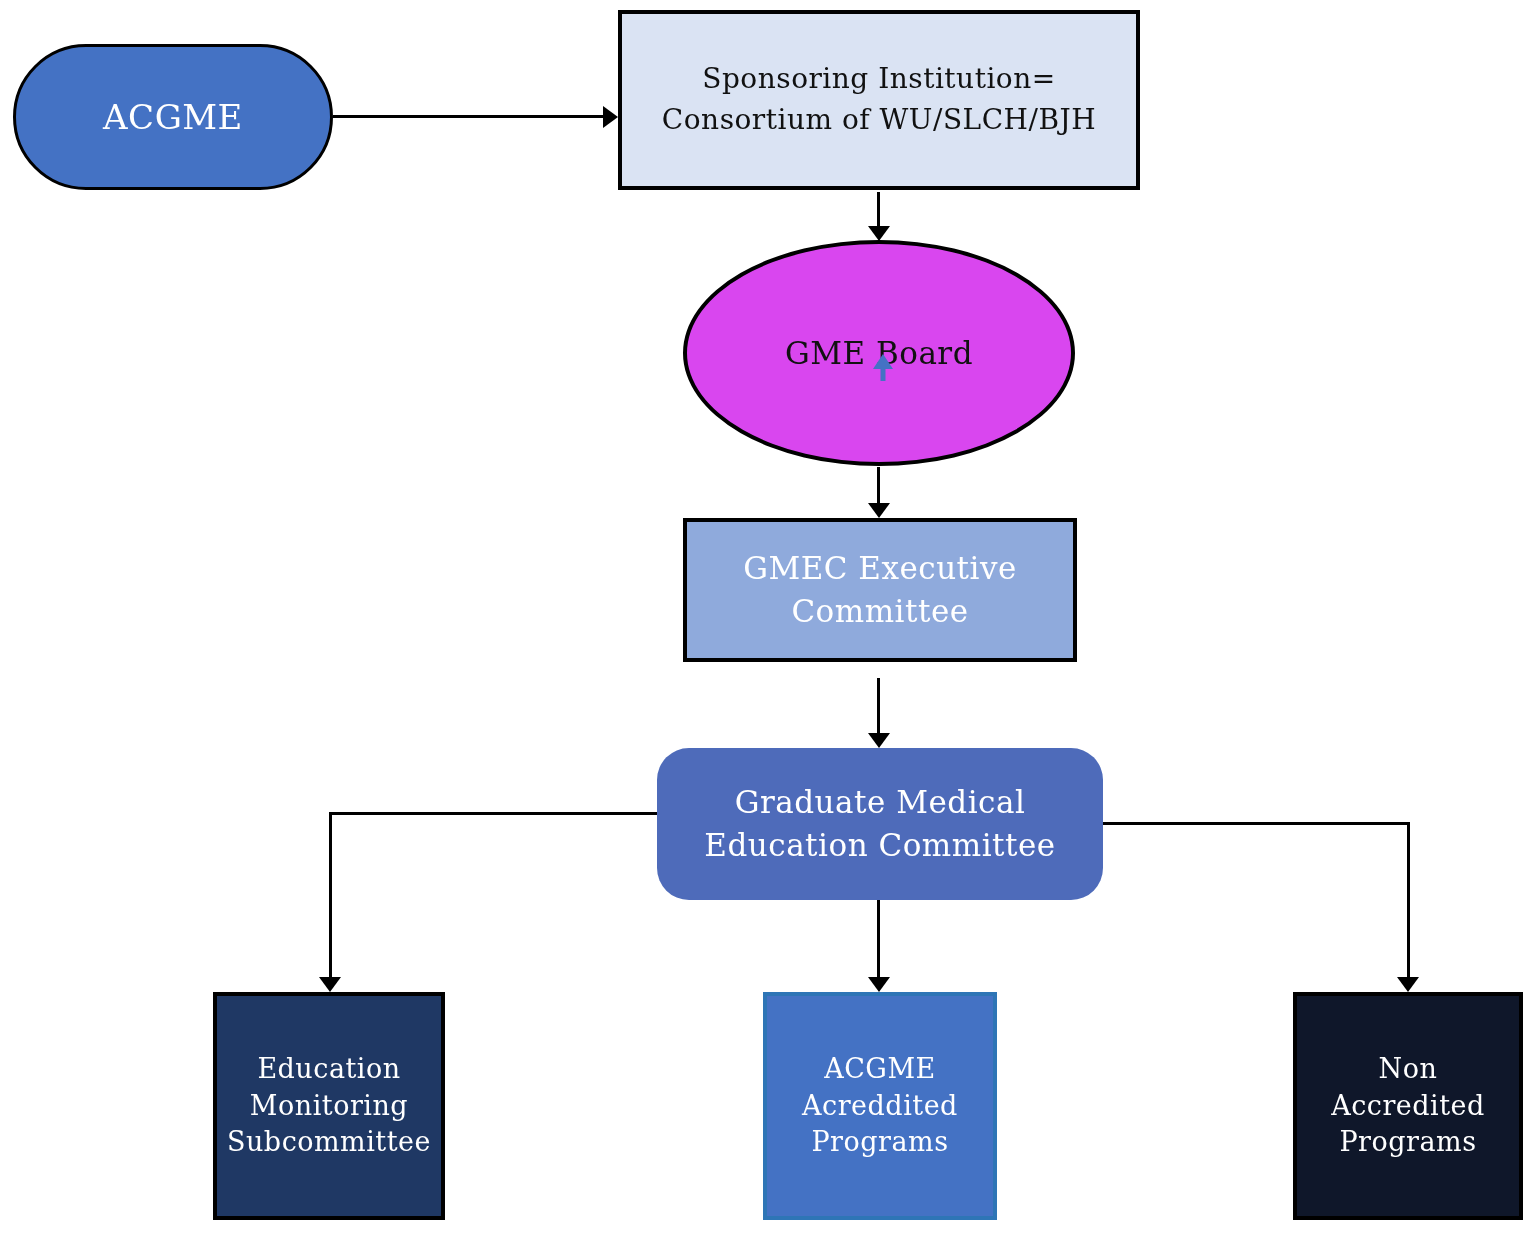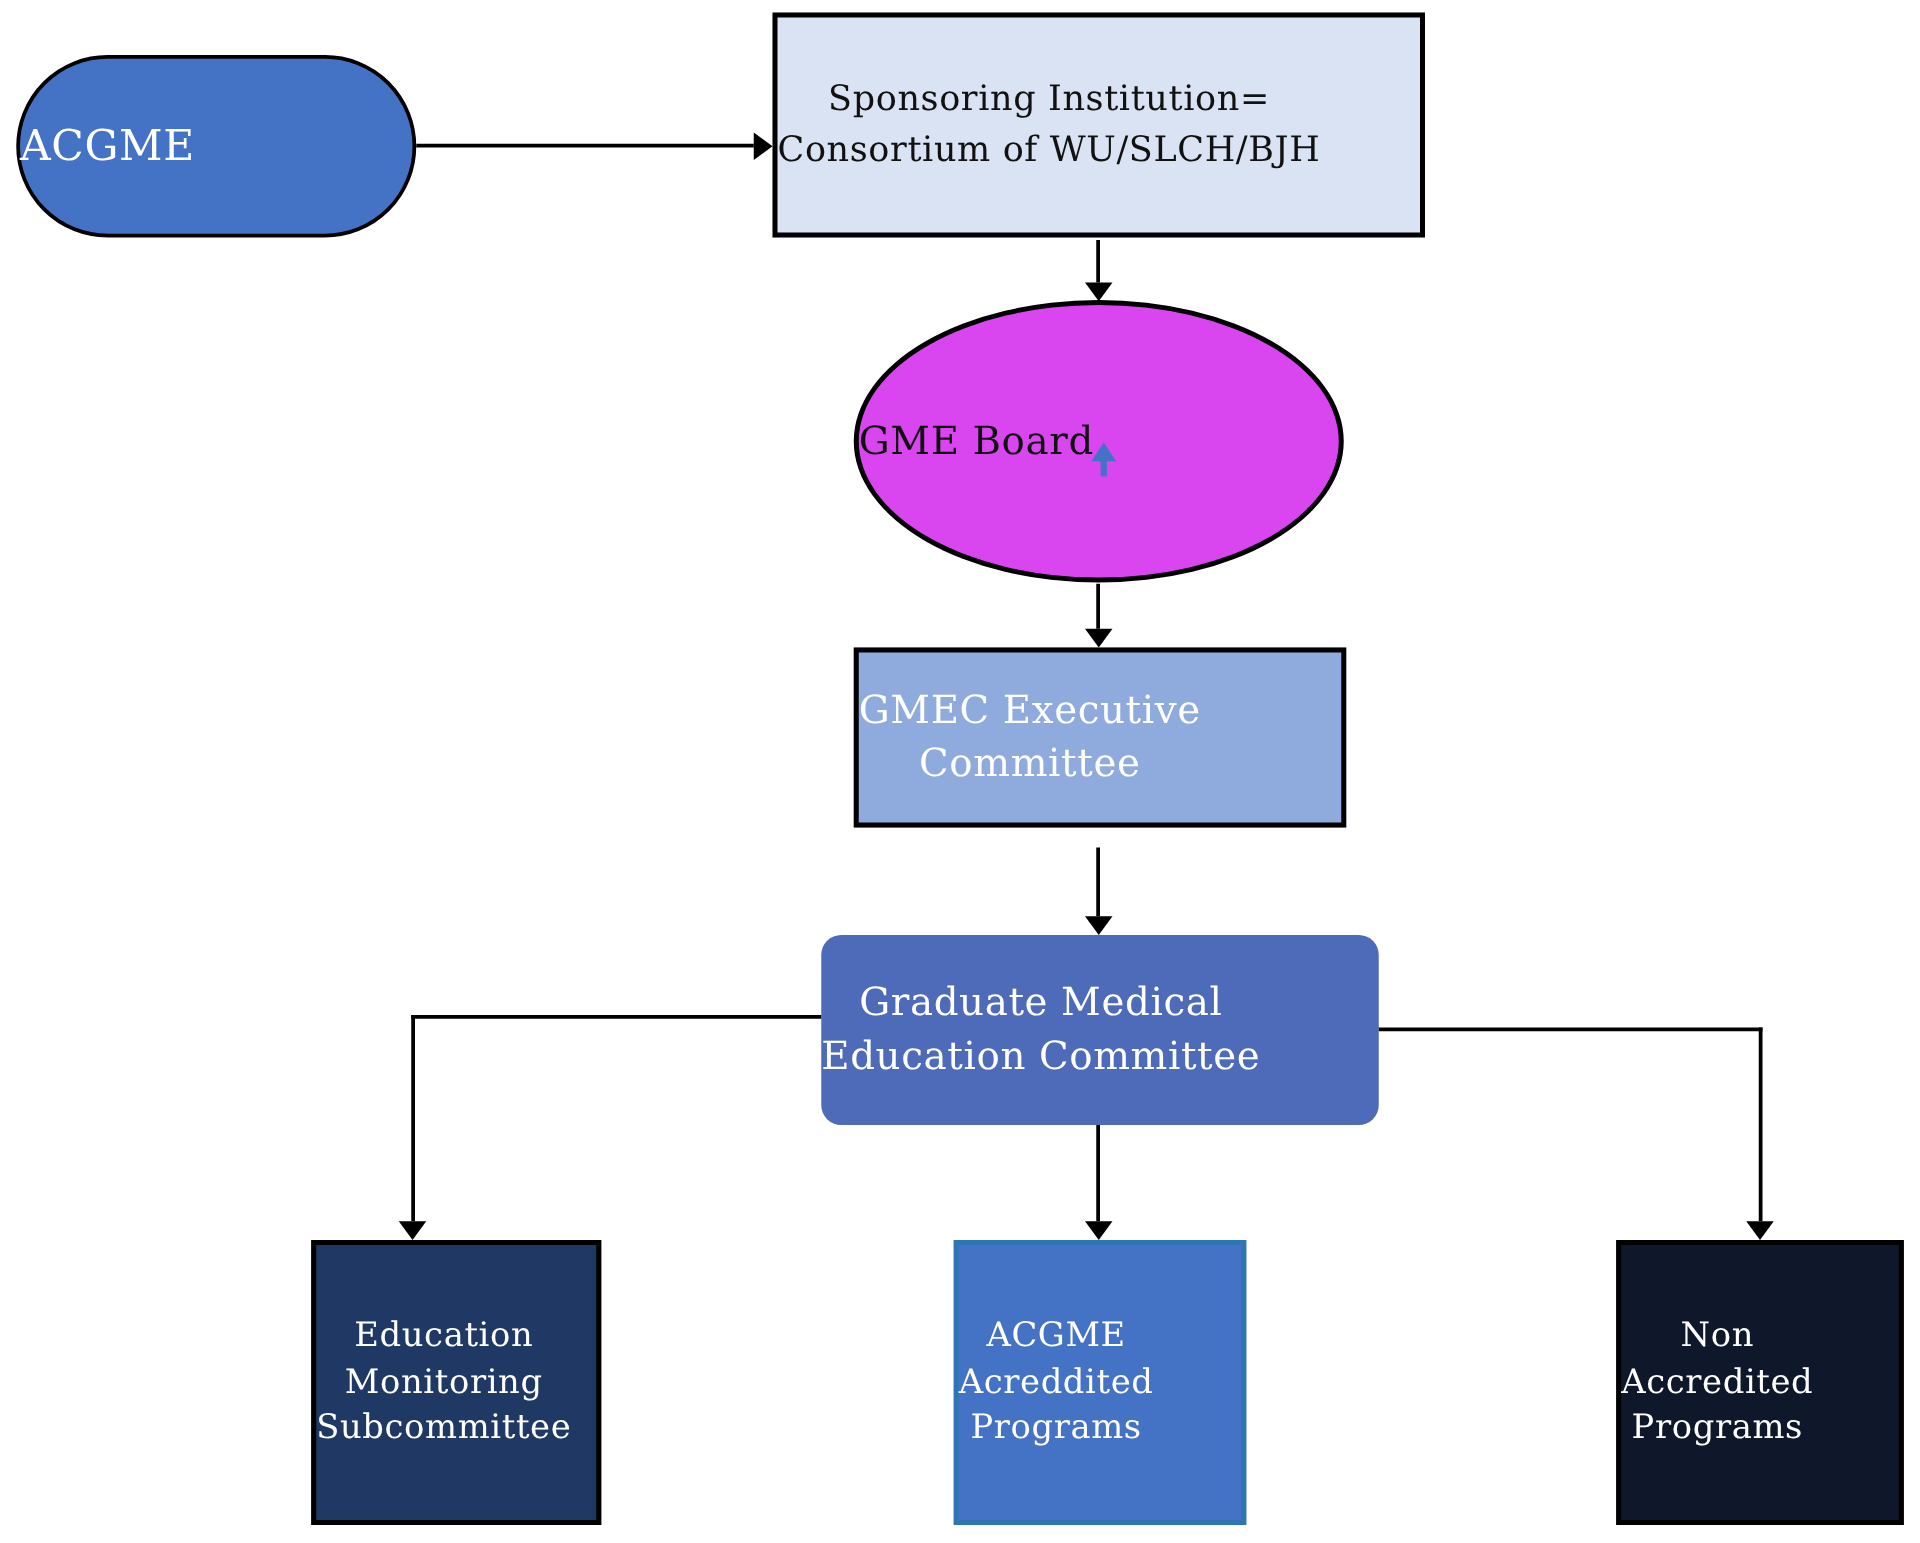--- a/index.html
+++ b/index.html
@@ -12,20 +12,21 @@
     position: relative;
     width: 1536px;
     height: 1234px;
     background: #ffffff;
     overflow: hidden;
   }
   .node {
     position: absolute;
     display: flex;
     align-items: center;
+    justify-content: center;
     text-align: center;
     box-sizing: border-box;
   }
   .node-label {
     white-space: pre-line;
     letter-spacing: 0.5px;
   }
   
   .acgme-pill {
     left: 13px; top: 44px; width: 320px; height: 146px;
@@ -55,33 +56,32 @@
     left: 683px; top: 518px; width: 394px; height: 144px;
     background: #8FAADC;
     border: 4px solid #000000;
     color: #ffffff;
     font-size: 31px;
     line-height: 1.4;
   }
   .gmec-round {
     left: 657px; top: 748px; width: 446px; height: 152px;
     background: #4E6BBA;
-    border-radius: 16px;
+    border-radius: 32px;
     color: #ffffff;
     font-size: 31px;
     line-height: 1.4;
   }
   .edu-box {
     left: 213px; top: 992px; width: 232px; height: 228px;
     background: #1F3864;
     border: 4px solid #000000;
     color: #ffffff;
     font-size: 27px;
     line-height: 1.35;
-    margin-left: 36px;
   }
   .acgme-prog-box {
     left: 763px; top: 992px; width: 234px; height: 228px;
     background: #4472C4;
     border: 4px solid #2E75B6;
     color: #ffffff;
     font-size: 27px;
     line-height: 1.35;
   }
   .non-acc-box {

